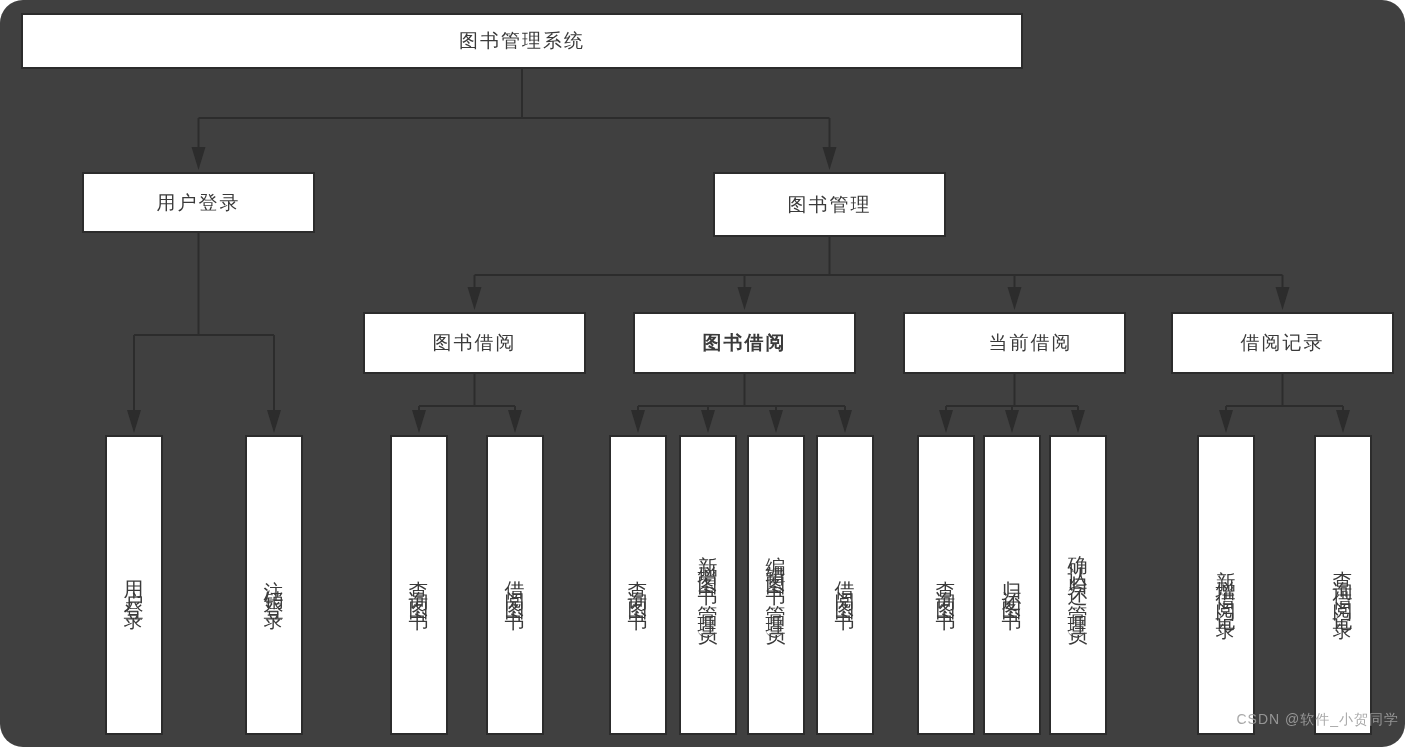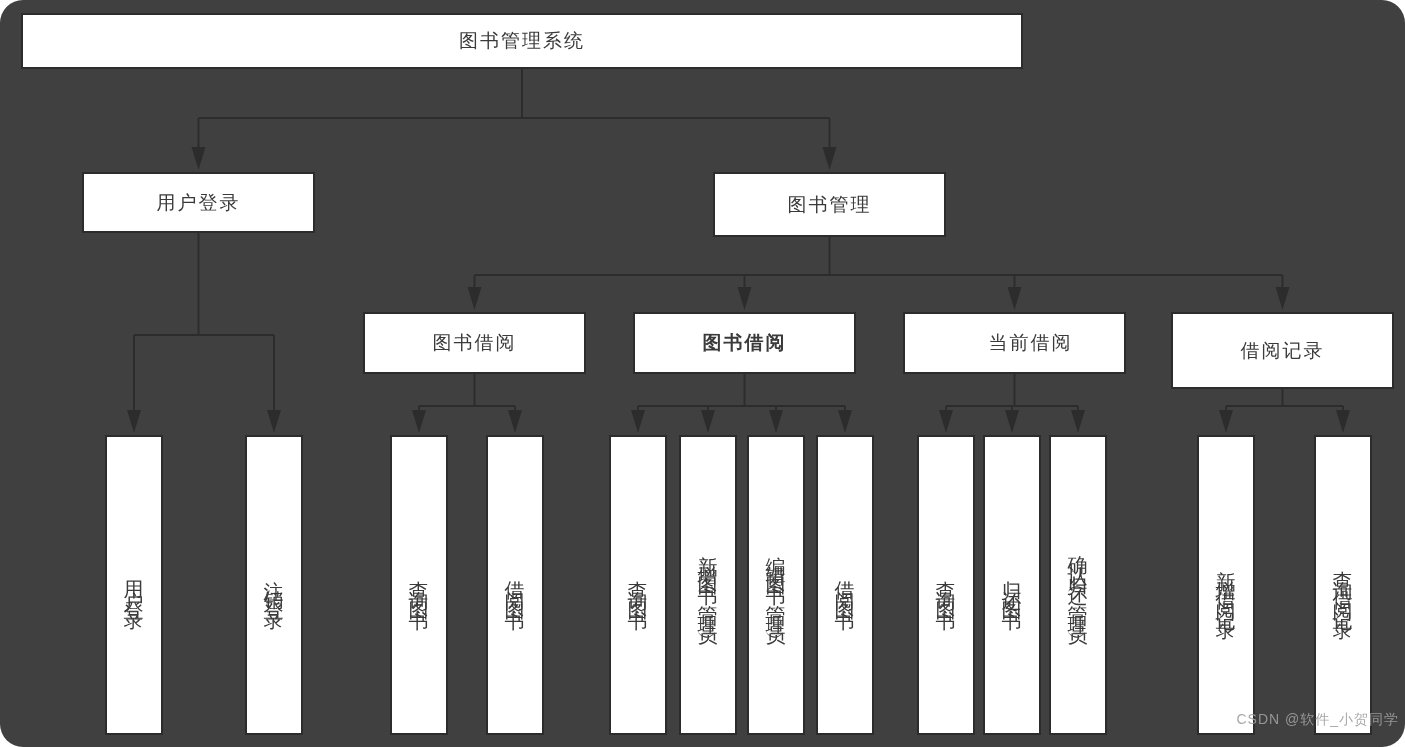--- a/index.html
+++ b/index.html
@@ -155,21 +155,21 @@
 
   <div class="node" style="left:363px; top:312px; width:223px; height:62px;">
     <span class="lbl">图书借阅</span>
   </div>
   <div class="node" style="left:633px; top:312px; width:223px; height:62px;font-weight:bold;">
     <span class="lbl">图书借阅</span>
   </div>
   <div class="node" style="left:903px; top:312px; width:223px; height:62px;padding-left:32px;">
     <span class="lbl">当前借阅</span>
   </div>
-  <div class="node" style="left:1171px; top:312px; width:223px; height:77px;">
+  <div class="node" style="left:1171px; top:312px; width:223px; height:62px;">
     <span class="lbl">借阅记录</span>
   </div>
 
   <div class="leaf" style="left:105px;">
     <span class="vlbl">用户登录</span>
   </div>
   <div class="leaf" style="left:245px;">
     <span class="vlbl">注销登录</span>
   </div>
 

